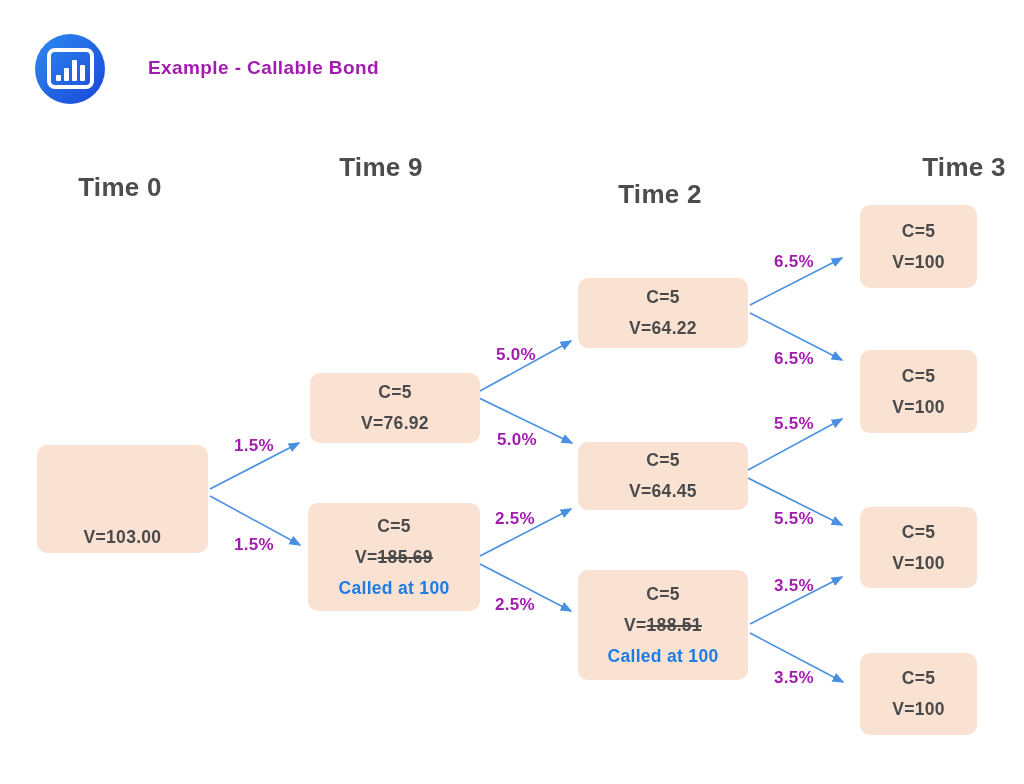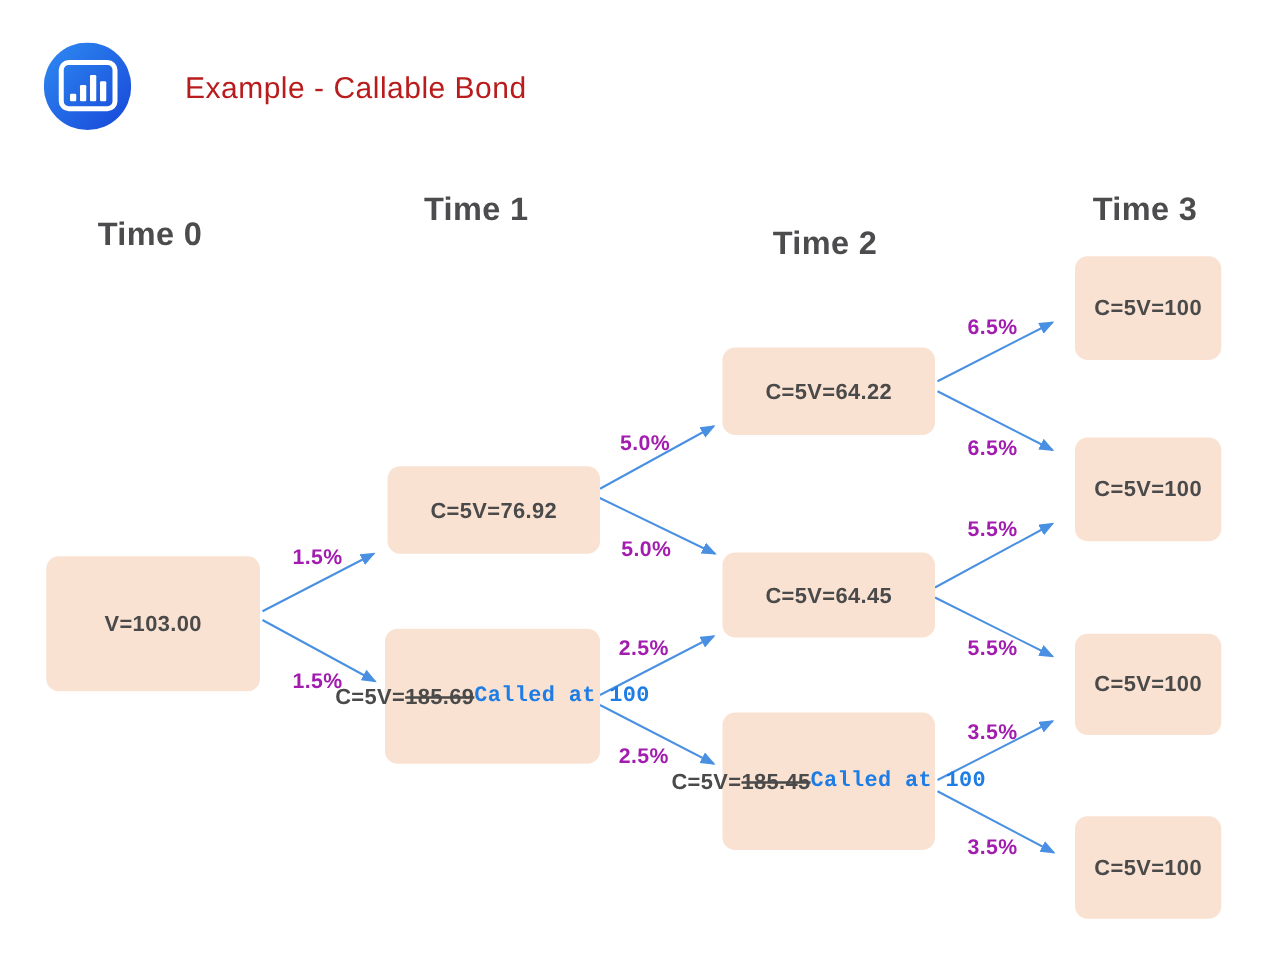--- a/index.html
+++ b/index.html
@@ -5,40 +5,40 @@
   html,body{margin:0;padding:0;background:#ffffff;}
   #canvas{
     position:relative;
     width:1024px;height:784px;
     background:#ffffff;
     font-family:"Liberation Sans","DejaVu Sans",sans-serif;
     overflow:hidden;
   }
   .page-title{
     position:absolute;left:148px;top:57px;
-    font-size:24px;font-weight:400;color:#b91c1c;letter-spacing:.4px;
+    font-size:19px;font-weight:700;color:#a21caf;letter-spacing:.4px;
   }
   .logo{position:absolute;left:35px;top:34px;width:70px;height:70px;}
   .col-header{
     position:absolute;transform:translateX(-50%);
     font-size:26px;font-weight:700;color:#4c4c4e;letter-spacing:.3px;
     white-space:nowrap;
   }
   .node{
     position:absolute;
     background:#fae2d3;
     border-radius:10px;
-    display:flex;flex-direction:row;align-items:center;justify-content:center;
+    display:flex;flex-direction:column;align-items:center;justify-content:center;
     color:#4a4a4a;
     font-size:17.5px;font-weight:600;letter-spacing:.3px;
     text-align:center;
   }
   .nline{line-height:31px;white-space:nowrap;}
   .struck{text-decoration:line-through;text-decoration-thickness:2px;}
-  .called{color:#1e7de5;font-weight:700;font-family:Liberation Mono, monospace;}
+  .called{color:#1e7de5;font-weight:700;}
   .pct{
     position:absolute;transform:translate(-50%,-50%);
     font-size:17px;font-weight:600;color:#a21caf;letter-spacing:.3px;
     white-space:nowrap;
   }
   #arrows{position:absolute;left:0;top:0;pointer-events:none;}
   #arrows line{stroke:#4a90e2;stroke-width:1.6;}
 </style>
 </head>
 <body>
@@ -58,23 +58,23 @@
       <rect x="21" y="41" width="5" height="6" rx="1" fill="#ffffff"></rect>
       <rect x="29" y="34" width="5" height="13" rx="1" fill="#ffffff"></rect>
       <rect x="37" y="26" width="5" height="21" rx="1" fill="#ffffff"></rect>
       <rect x="45" y="31" width="5" height="16" rx="1" fill="#ffffff"></rect>
     </svg>
   </div>
 
   <div class="page-title">Example - Callable Bond</div>
 
   <div class="col-header" style="left:120px;top:152px;margin-top:20px;">Time 0</div>
-  <div class="col-header" style="left:381px;top:152px;">Time 1</div>
+  <div class="col-header" style="left:381px;top:152px;">Time 9</div>
   <div class="col-header" style="left:660px;top:152px;margin-top:27px;">Time 2</div>
-  <div class="col-header" style="left:916px;top:152px;">Time 3</div>
+  <div class="col-header" style="left:964px;top:152px;">Time 3</div>
 
   <svg id="arrows" width="1024" height="784" viewBox="0 0 1024 784">
     <defs>
       <marker id="ah" markerWidth="9" markerHeight="8" refX="6.5" refY="3" orient="auto">
         <path d="M0,0 L7.5,3 L0,6 Z" fill="#4a90e2"></path>
       </marker>
     </defs>
     <line x1="210" y1="489" x2="299" y2="443" marker-end="url(#ah)"></line>
     <line x1="210" y1="496" x2="300" y2="545" marker-end="url(#ah)"></line>
     <line x1="480" y1="391" x2="571" y2="341" marker-end="url(#ah)"></line>
@@ -95,21 +95,21 @@
   <div class="pct" style="left:517px;top:440px;">5.0%</div>
   <div class="pct" style="left:515px;top:519px;">2.5%</div>
   <div class="pct" style="left:515px;top:605px;">2.5%</div>
   <div class="pct" style="left:794px;top:262px;">6.5%</div>
   <div class="pct" style="left:794px;top:359px;">6.5%</div>
   <div class="pct" style="left:794px;top:424px;">5.5%</div>
   <div class="pct" style="left:794px;top:519px;">5.5%</div>
   <div class="pct" style="left:794px;top:586px;">3.5%</div>
   <div class="pct" style="left:794px;top:678px;">3.5%</div>
 
-  <div class="node" style="left:37px;top:445px;width:171px;height:108px;">
+  <div class="node" style="left:37px;top:445px;width:171px;height:108px;justify-content:flex-end;">
     <div class="nline">V=103.00</div>
   </div>
 
   <div class="node" style="left:310px;top:373px;width:170px;height:70px;">
     <div class="nline">C=5</div>
     <div class="nline">V=76.92</div>
   </div>
   <div class="node" style="left:308px;top:503px;width:172px;height:108px;">
     <div class="nline">C=5</div>
     <div class="nline"><span>V=</span><span class="struck">185.69</span></div>
@@ -119,21 +119,21 @@
   <div class="node" style="left:578px;top:278px;width:170px;height:70px;">
     <div class="nline">C=5</div>
     <div class="nline">V=64.22</div>
   </div>
   <div class="node" style="left:578px;top:442px;width:170px;height:68px;">
     <div class="nline">C=5</div>
     <div class="nline">V=64.45</div>
   </div>
   <div class="node" style="left:578px;top:570px;width:170px;height:110px;">
     <div class="nline">C=5</div>
-    <div class="nline"><span>V=</span><span class="struck">185.45</span></div>
+    <div class="nline"><span>V=</span><span class="struck">188.51</span></div>
     <div class="nline called">Called at 100</div>
   </div>
 
   <div class="node" style="left:860px;top:205px;width:117px;height:83px;">
     <div class="nline">C=5</div>
     <div class="nline">V=100</div>
   </div>
   <div class="node" style="left:860px;top:350px;width:117px;height:83px;">
     <div class="nline">C=5</div>
     <div class="nline">V=100</div>

